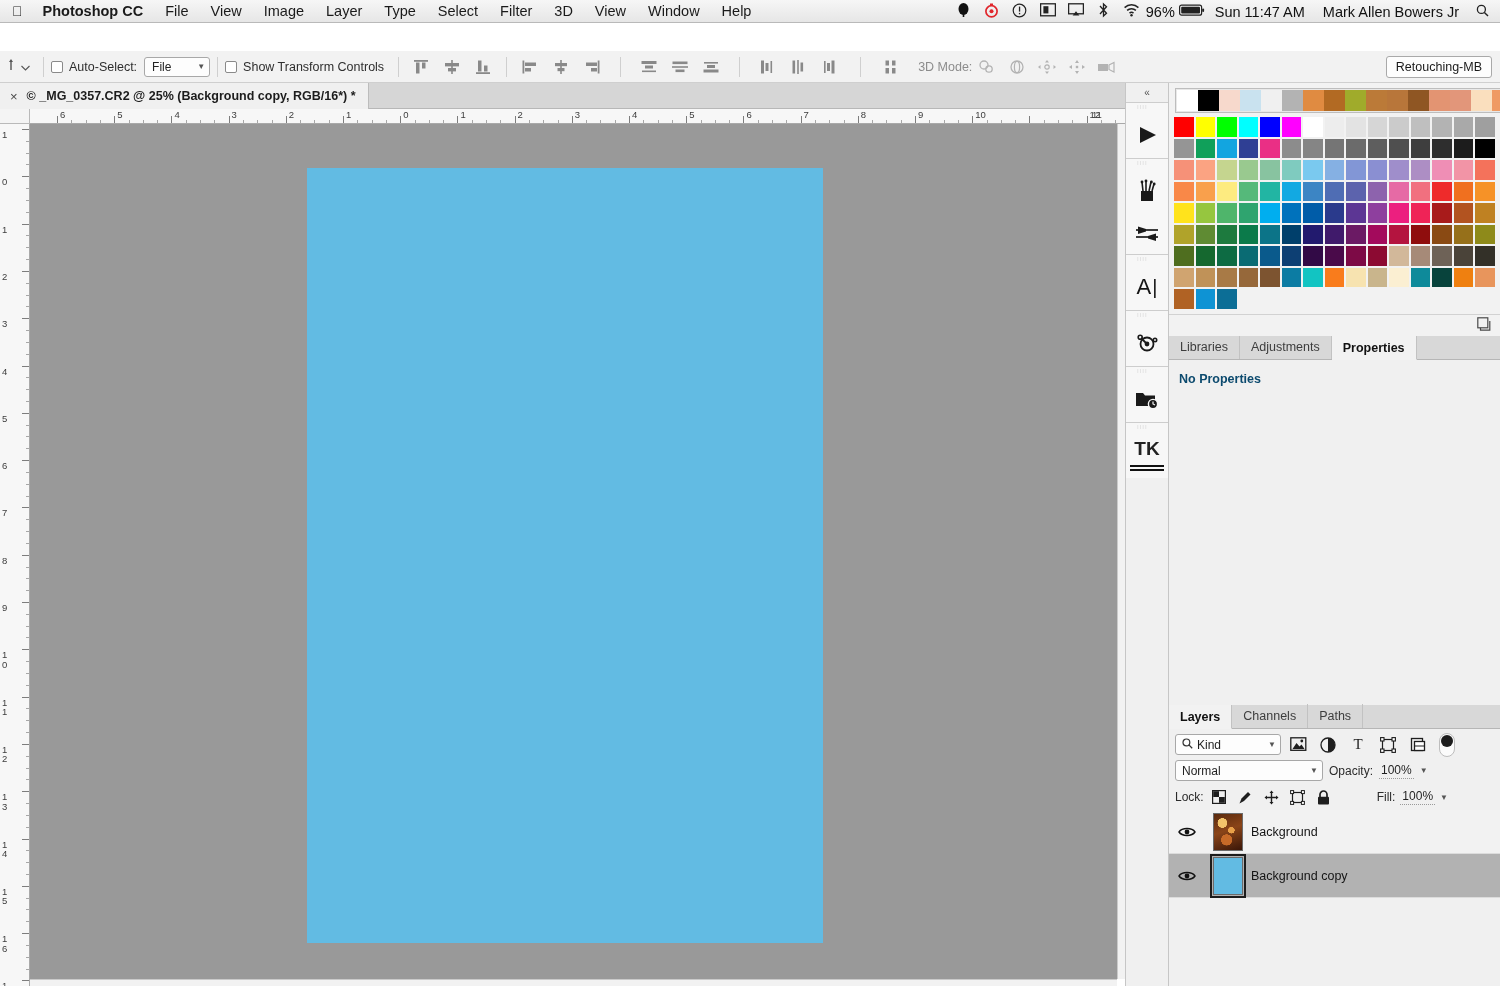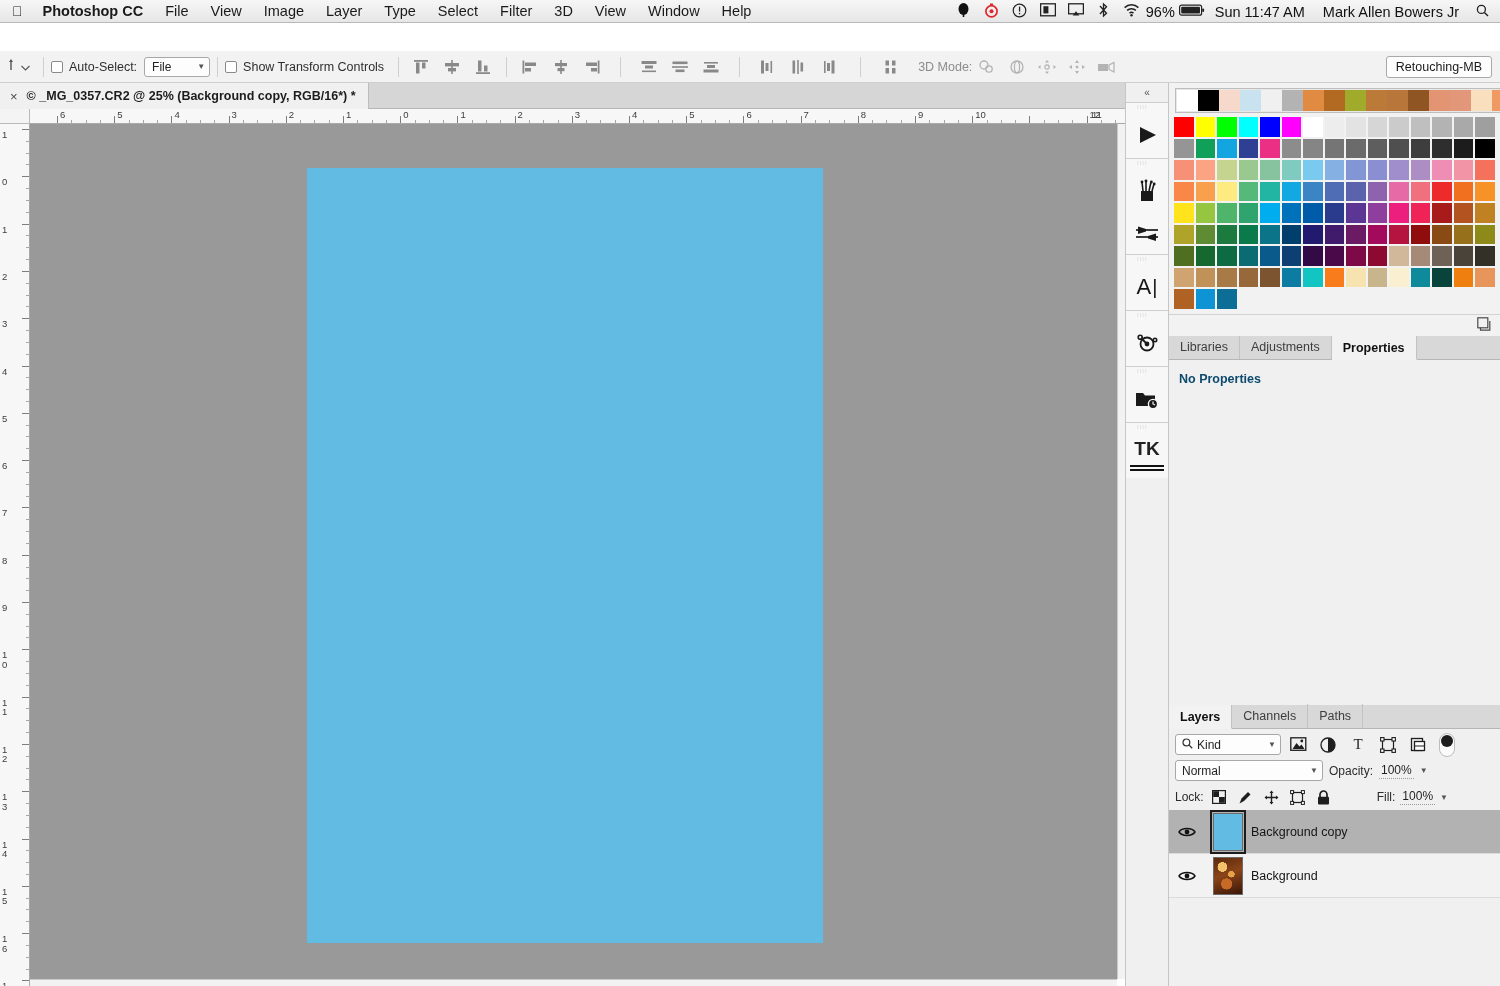--- a/index.html
+++ b/index.html
@@ -1035,45 +1035,45 @@
           <svg width="13" height="15" viewBox="0 0 13 15">
               <path d="M3 7 L3 4.5 A3.5 3.5 0 0 1 10 4.5 L10 7" fill="none" stroke="#1e1e1e" stroke-width="1.7"></path>
               <rect x="1" y="6.8" width="11" height="7.6" rx="1" fill="#1e1e1e"></rect>
             </svg>
         </span>
         <span class="fld-label" style="margin-left:38px;">Fill:</span>
         <span class="num-field">100%</span>
         <span style="font-size:8px;color:#555;">▼</span>
       </div>
 
-      <div class="layer-row selected">
-        <span class="eye-cell">
-          <svg width="18" height="12" viewBox="0 0 18 12">
-              <path d="M1 6 C4 1.4 14 1.4 17 6 C14 10.6 4 10.6 1 6 Z" fill="none" stroke="#121212" stroke-width="1.4"></path>
-              <circle cx="9" cy="6" r="2.4" fill="#121212"></circle>
-            </svg>
-        </span>
-        <span class="thumb-cell">
-          <span class="lthumb sel-frame" style="background:#62bbe3;"></span>
-        </span>
-        <span class="layer-name">Background copy</span>
-      </div>
-
       <div class="layer-row">
         <span class="eye-cell">
           <svg width="18" height="12" viewBox="0 0 18 12">
               <path d="M1 6 C4 1.4 14 1.4 17 6 C14 10.6 4 10.6 1 6 Z" fill="none" stroke="#121212" stroke-width="1.4"></path>
               <circle cx="9" cy="6" r="2.4" fill="#121212"></circle>
             </svg>
         </span>
         <span class="thumb-cell">
           <span class="lthumb" style="background:
                   radial-gradient(circle at 30% 25%, #f2c36a 0 14%, transparent 15%),
                   radial-gradient(circle at 62% 45%, #e8a049 0 12%, transparent 13%),
                   radial-gradient(circle at 45% 72%, #c76a28 0 18%, transparent 19%),
                   linear-gradient(160deg,#5a2a0e,#8a4418 45%,#3a1608);"></span>
         </span>
         <span class="layer-name">Background</span>
       </div>
 
+      <div class="layer-row selected">
+        <span class="eye-cell">
+          <svg width="18" height="12" viewBox="0 0 18 12">
+              <path d="M1 6 C4 1.4 14 1.4 17 6 C14 10.6 4 10.6 1 6 Z" fill="none" stroke="#121212" stroke-width="1.4"></path>
+              <circle cx="9" cy="6" r="2.4" fill="#121212"></circle>
+            </svg>
+        </span>
+        <span class="thumb-cell">
+          <span class="lthumb sel-frame" style="background:#62bbe3;"></span>
+        </span>
+        <span class="layer-name">Background copy</span>
+      </div>
+
     </div>
   </div>
 </div>
 
 </body></html>

